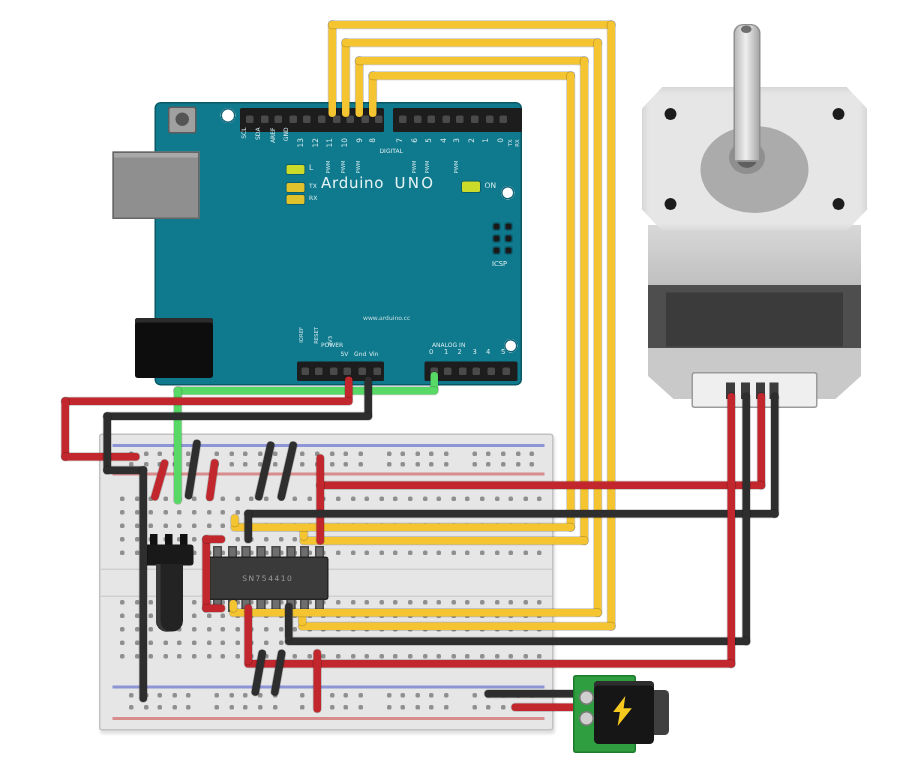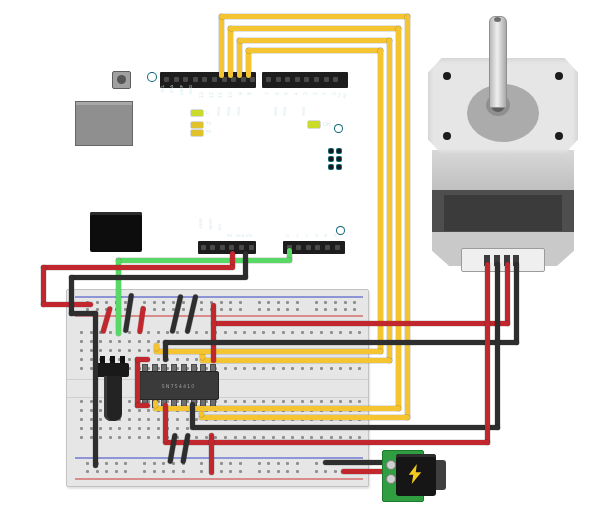--- a/index.html
+++ b/index.html
@@ -452,20 +452,29 @@
       <div class="bbhole" style="left: 276.8px; top: 470px;"></div>
       <div class="bbhole" style="left: 286.4px; top: 470px;"></div>
       <div class="bbhole" style="left: 296px; top: 470px;"></div>
       <div class="bbhole" style="left: 314.8px; top: 470px;"></div>
       <div class="bbhole" style="left: 324.4px; top: 470px;"></div>
       <div class="bbhole" style="left: 334px; top: 470px;"></div>
       <div class="bbhole" style="left: 343.6px; top: 470px;"></div>
       <div class="bbhole" style="left: 353.2px; top: 470px;"></div>
     </div>
 
+  <div class="board">
+    <span class="brand" style="left:110px;top:48px;">Arduino</span>
+    <span class="brand" style="left:159px;top:48px;letter-spacing:1.5px;">UNO</span>
+    <span class="h" style="left:149px;top:30px;font-size:4px;">DIGITAL</span>
+    <span class="h" style="left:138px;top:141px;font-size:4px;color:#c3dde3;">www.arduino.cc</span>
+    <span class="h" style="left:110px;top:159px;font-size:4px;">POWER</span>
+    <span class="h" style="left:184px;top:159px;font-size:4px;">ANALOG IN</span>
+    <span class="h" style="left:224px;top:106px;font-size:4.5px;">ICSP</span>
+  </div>
 
   <div class="hole-white" style="left:147px;top:72px;width:10px;height:10px;"></div>
   <div class="hole-white" style="left:334px;top:124px;width:9px;height:9px;"></div>
   <div class="hole-white" style="left:336px;top:226px;width:9px;height:9px;"></div>
 
   <div class="abs" style="left:112px;top:71px;width:19px;height:18px;background:#a0a0a0;border:1px solid #5d5d5d;border-radius:2px;box-sizing:border-box;"></div>
   <div class="abs" style="left:117px;top:75px;width:9px;height:9px;background:#555;border-radius:50%;"></div>
 
   <div class="abs" style="left:75px;top:101px;width:58px;height:45px;background:#8f8f8f;border:1px solid #666;box-sizing:border-box;box-shadow:inset 0 3px 0 #a8a8a8;"></div>
   <div class="abs" style="left:90px;top:212px;width:52px;height:40px;background:#0d0d0d;border-radius:2px;box-shadow:inset 0 3px 0 #2c2c2c;"></div>

